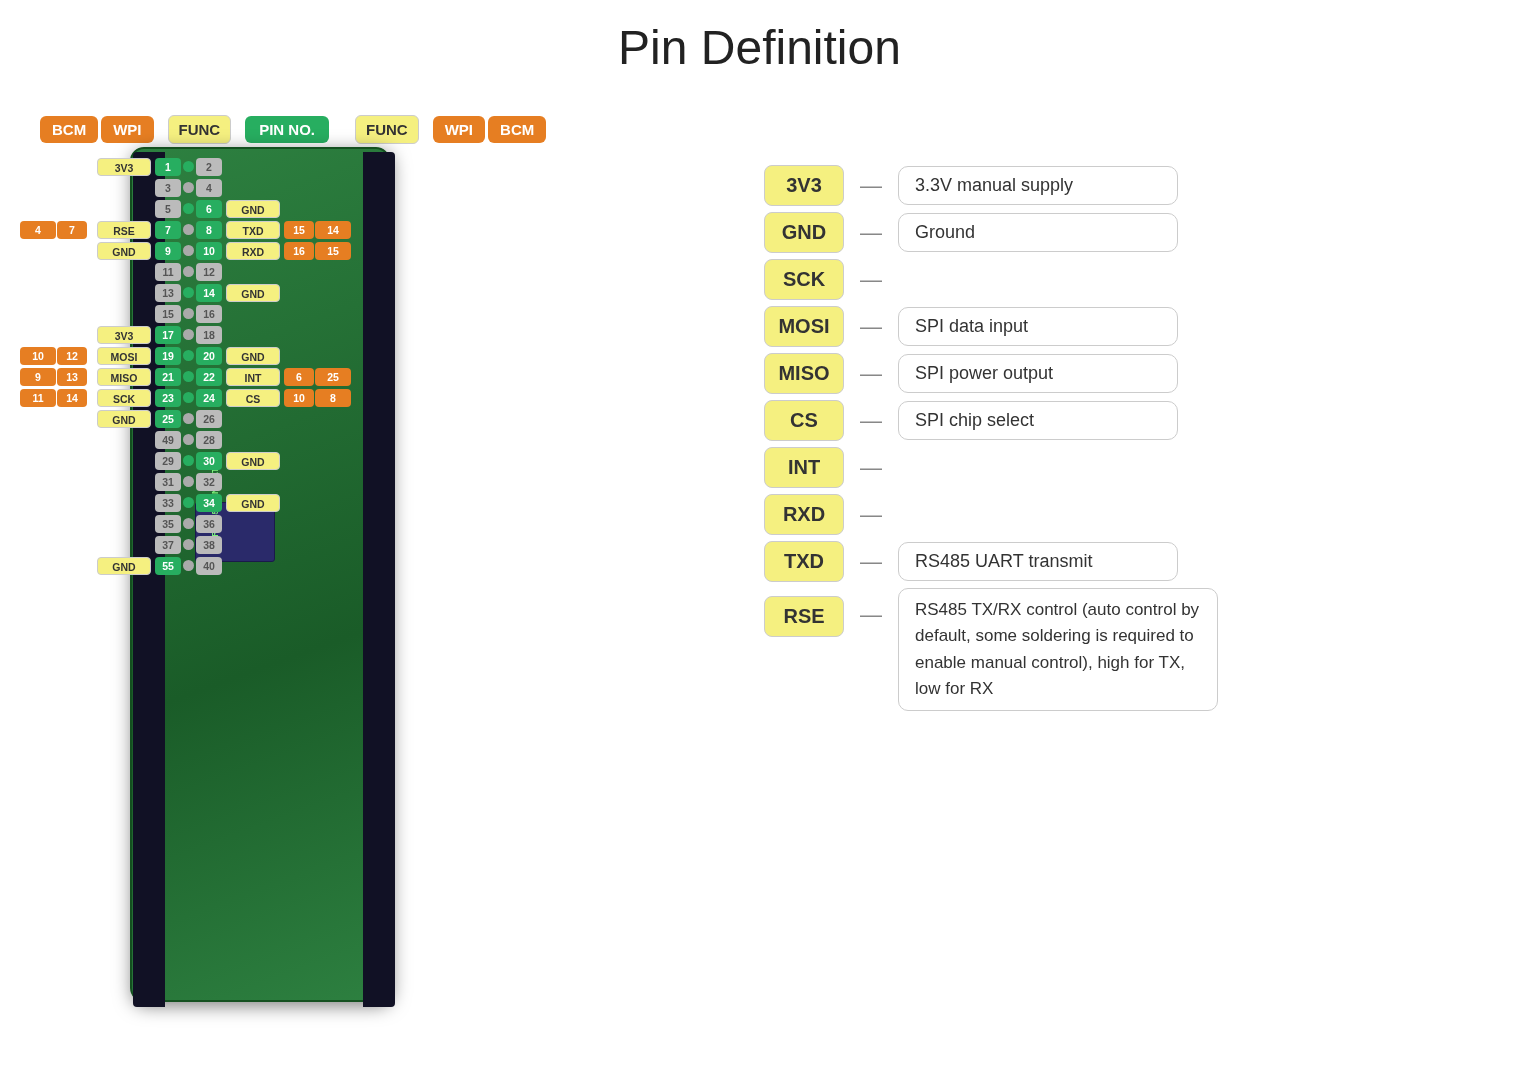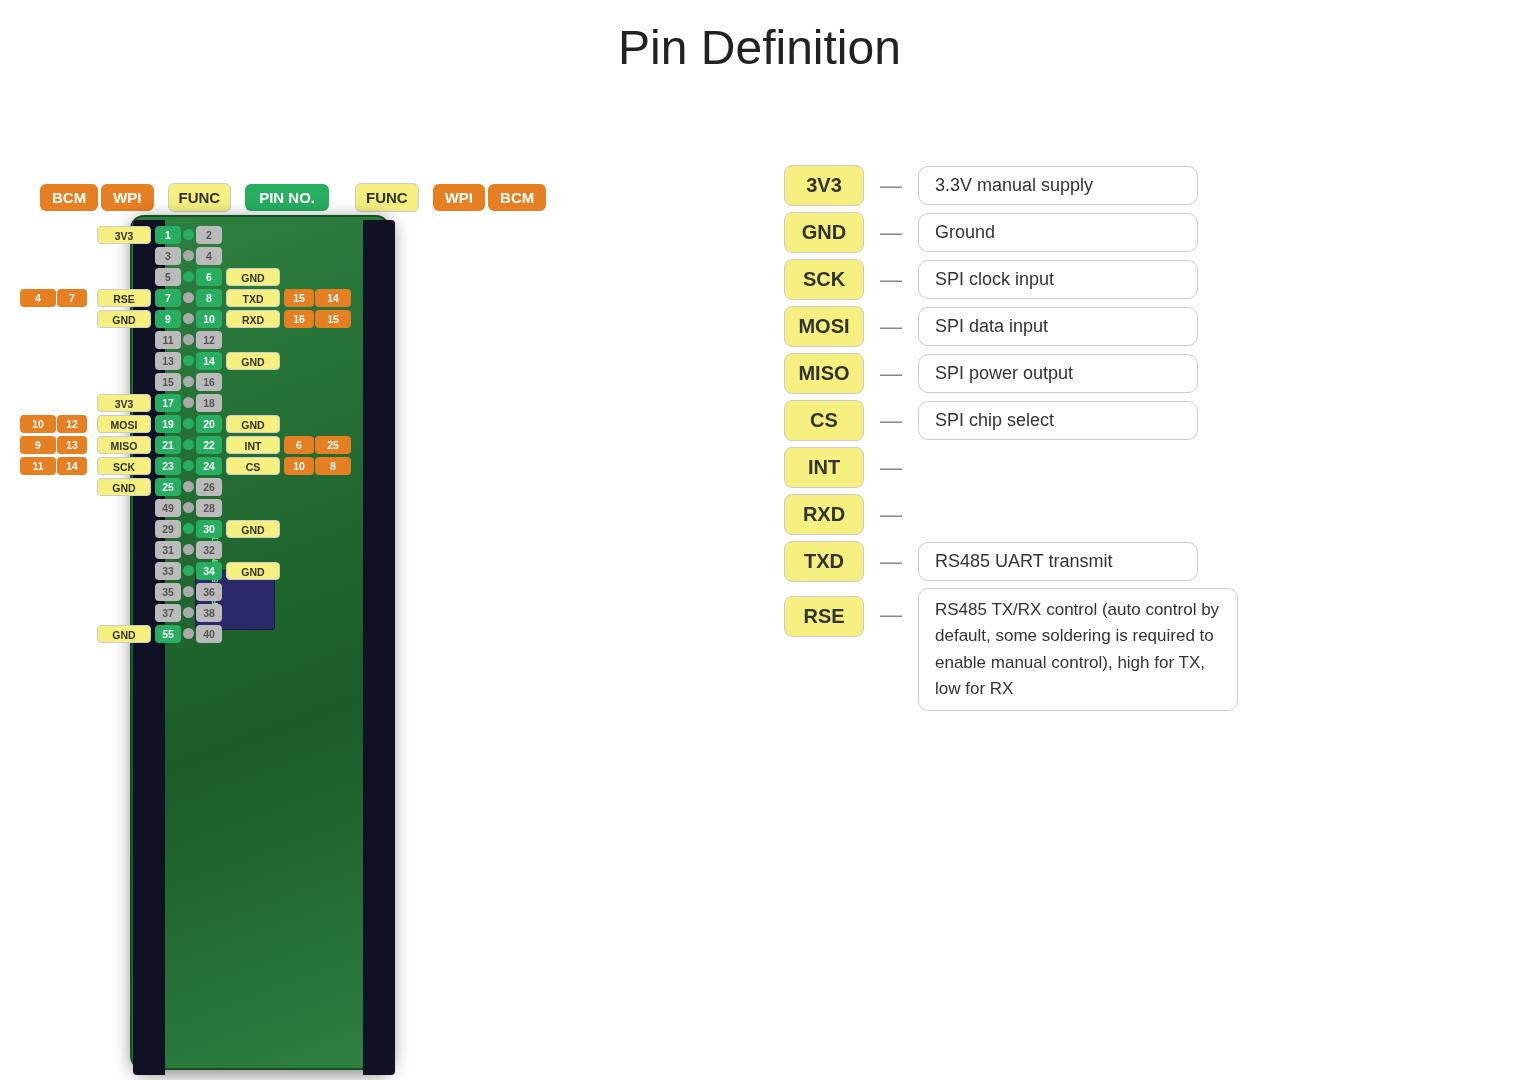--- a/index.html
+++ b/index.html
@@ -15,22 +15,22 @@
     }
     h1 {
       font-size: 48px;
       font-weight: normal;
       margin-bottom: 30px;
       color: #222;
     }
     .main-layout {
       display: flex;
       flex-direction: row;
-      gap: 64px;
-      align-items: center;
+      gap: 44px;
+      align-items: flex-start;
       width: 100%;
       max-width: 1480px;
     }
     .lbl-bcm { background: #e67e22; color: white; padding: 5px 12px; border-radius: 6px; font-size: 15px; font-weight: bold; }
     .lbl-wpi { background: #e67e22; color: white; padding: 5px 12px; border-radius: 6px; font-size: 15px; font-weight: bold; }
     .lbl-func { background: #f5f080; color: #333; padding: 5px 10px; border-radius: 6px; font-size: 15px; font-weight: bold; border: 1px solid #ccc; }
     .lbl-pinno { background: #27ae60; color: white; padding: 5px 14px; border-radius: 6px; font-size: 15px; font-weight: bold; }
     .lbl-func2 { background: #f5f080; color: #333; padding: 5px 10px; border-radius: 6px; font-size: 15px; font-weight: bold; border: 1px solid #ccc; }
     .lbl-wpi2 { background: #e67e22; color: white; padding: 5px 12px; border-radius: 6px; font-size: 15px; font-weight: bold; }
     .lbl-bcm2 { background: #e67e22; color: white; padding: 5px 12px; border-radius: 6px; font-size: 15px; font-weight: bold; }
@@ -421,21 +421,20 @@
 
     <div class="legend-item">
       <span class="legend-badge">GND</span>
       <span class="legend-arrow">—</span>
       <span class="legend-desc-box">Ground</span>
     </div>
 
     <div class="legend-item">
       <span class="legend-badge">SCK</span>
       <span class="legend-arrow">—</span>
-      <span class="legend-desc-box">SPI clock input</span>
     </div>
 
     <div class="legend-item">
       <span class="legend-badge">MOSI</span>
       <span class="legend-arrow">—</span>
       <span class="legend-desc-box">SPI data input</span>
     </div>
 
     <div class="legend-item">
       <span class="legend-badge">MISO</span>

